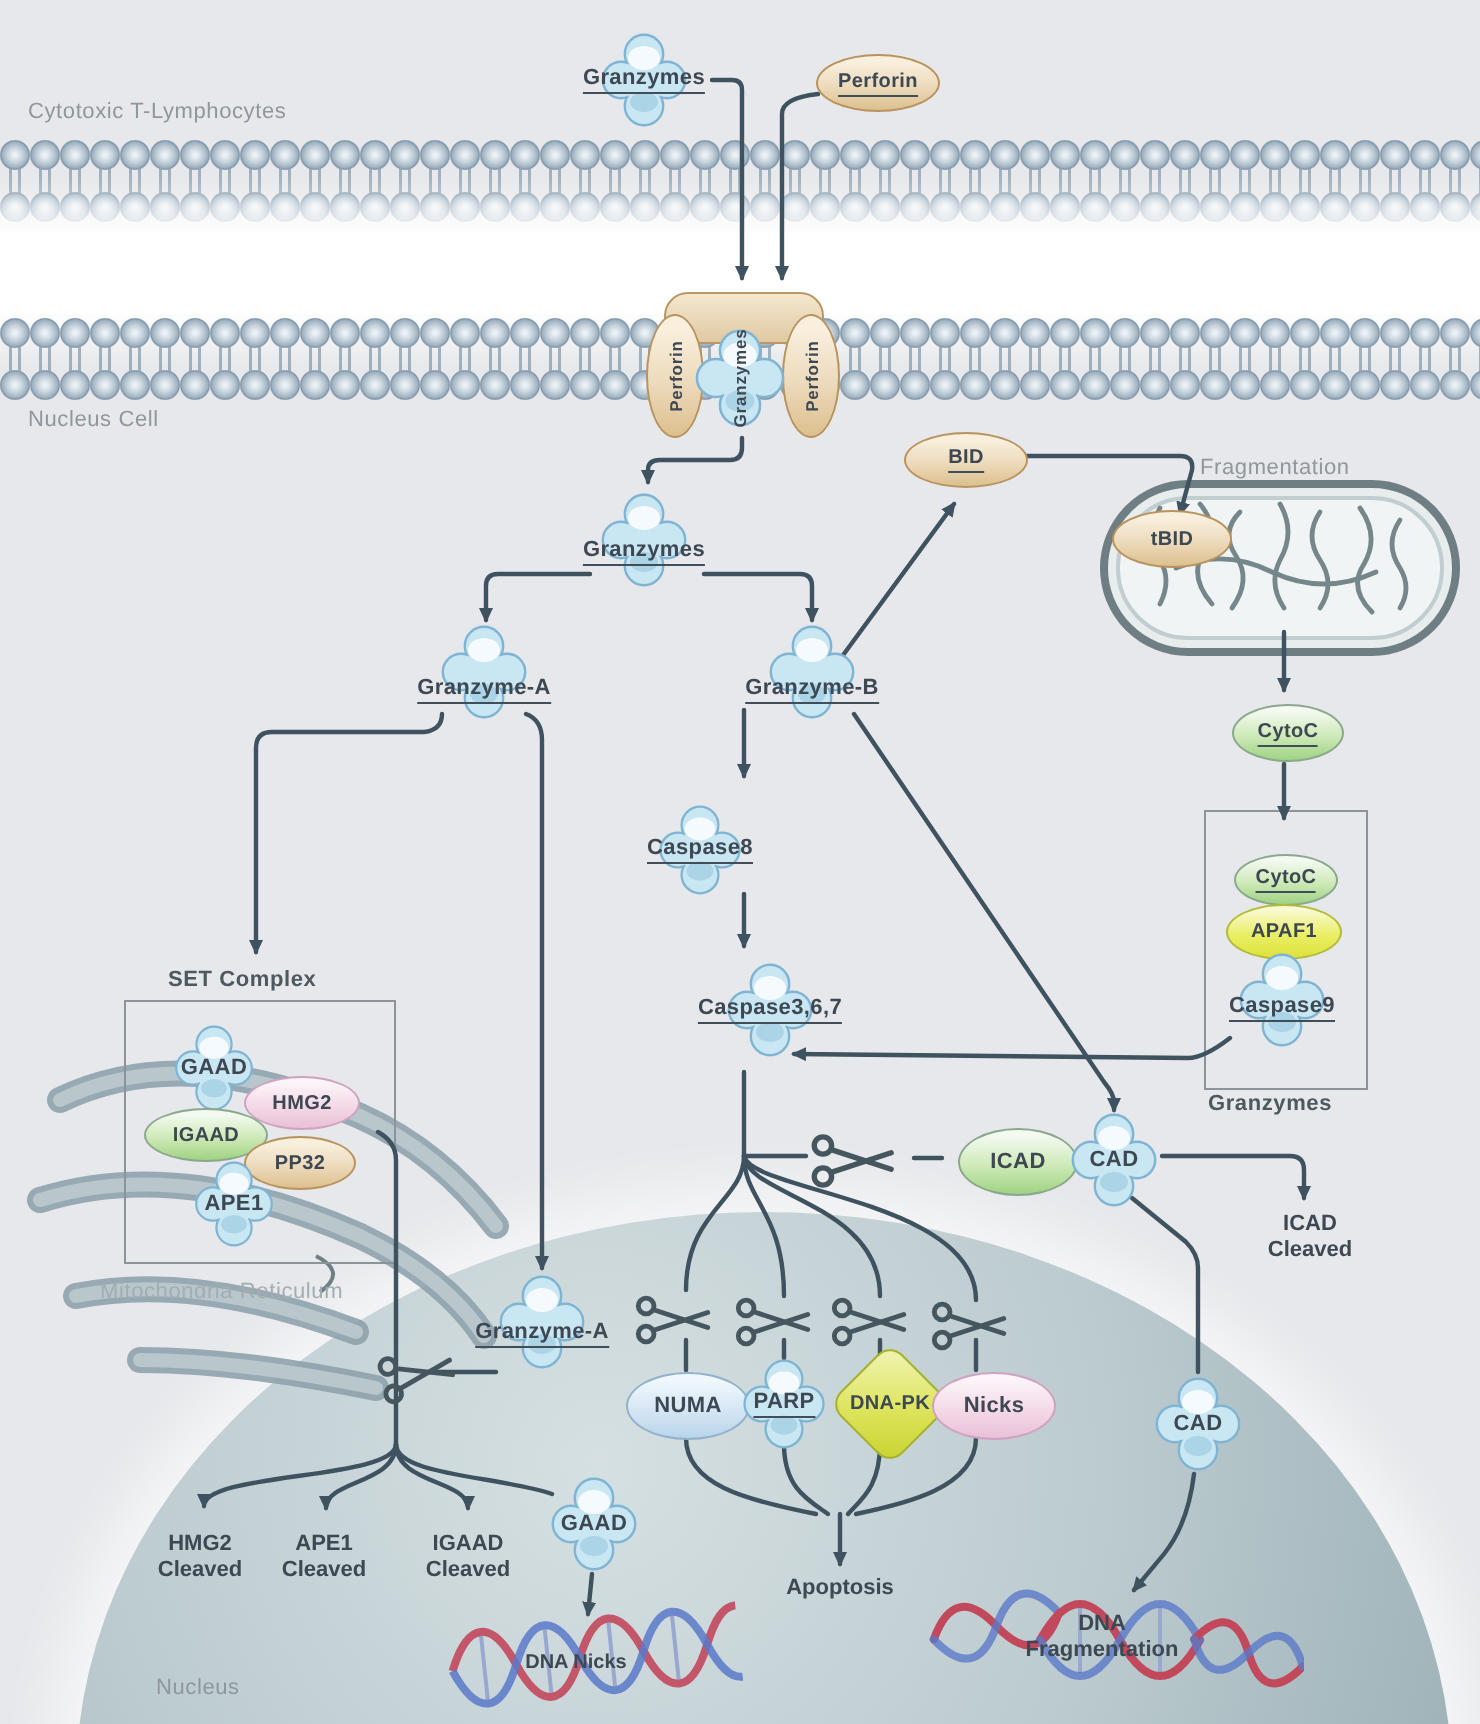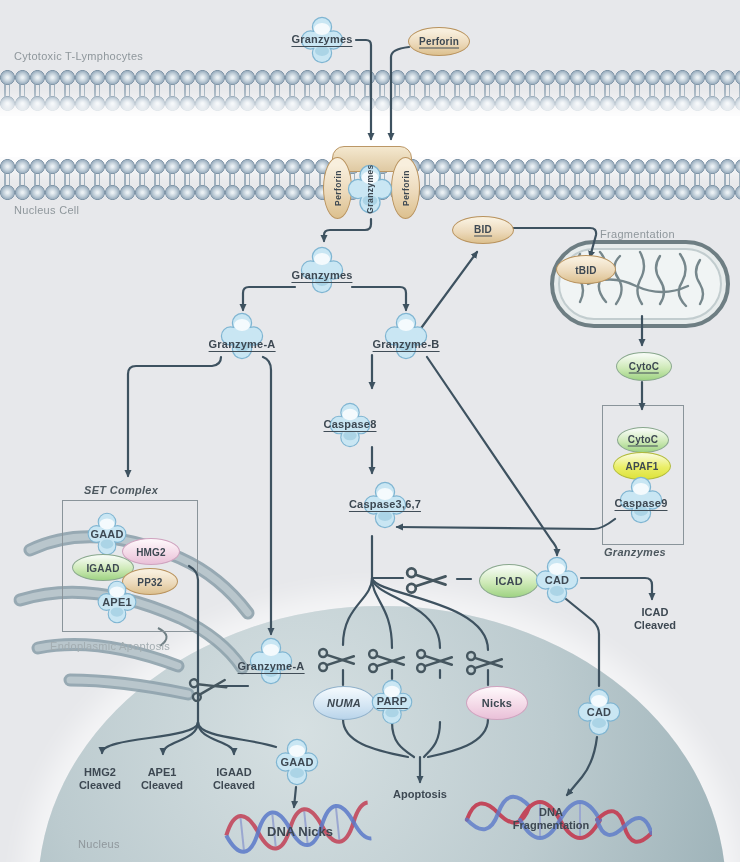--- a/index.html
+++ b/index.html
@@ -15,31 +15,31 @@
   .node>svg{width:100%;height:100%;display:block;}
   .lbl{position:absolute;left:50%;top:50%;transform:translate(-50%,-50%);
        font-weight:bold;font-size:11px;color:#3d4852;white-space:nowrap;letter-spacing:.2px;}
   .u{border-bottom:1.6px solid #414d57;padding-bottom:1px;}
   .sm{font-size:10px;}
   .oval{position:absolute;border-radius:50%;}
   .tan{background:linear-gradient(180deg,#f8efdd 12%,#ecd9ba 58%,#dcc08e 100%);border:1.6px solid #b9935e;}
   .green{background:linear-gradient(180deg,#f4faf2 8%,#cfeab8 55%,#9fd383 100%);border:1.6px solid #8aa88e;}
   .yellow{background:linear-gradient(180deg,#f8fad2 8%,#eaee66 55%,#dde23a 100%);border:1.6px solid #b2bb3a;}
   .pink{background:linear-gradient(180deg,#fdf5f9 8%,#f3d7e6 60%,#e9c0d8 100%);border:1.6px solid #cfa3bf;}
-  .lblue{background:linear-gradient(180deg,#f1f8fd 8%,#d3e5f3 60%,#b9d4ea 100%);border:1.6px solid #92b2cb;font-style:italic;}
+  .lblue{background:linear-gradient(180deg,#f1f8fd 8%,#d3e5f3 60%,#b9d4ea 100%);border:1.6px solid #92b2cb;}
   .rot{position:absolute;left:50%;top:50%;writing-mode:vertical-rl;
        transform:translate(-50%,-50%) rotate(180deg);
        font-size:8.5px;font-weight:bold;color:#3d4852;letter-spacing:.4px;white-space:nowrap;}
   .diamond{position:absolute;inset:4px;transform:rotate(45deg);border-radius:9px;
        background:linear-gradient(135deg,#eef2a8 10%,#dde45c 55%,#c8d22e 100%);border:1.6px solid #a5b32c;}
   .pore-back{position:absolute;border-radius:12px;
        background:linear-gradient(180deg,#f4e8cf,#dfc9a2);border:1.5px solid #bb9766;}
   
   .rlabel{position:absolute;font-size:11px;color:#8f979c;letter-spacing:.3px;white-space:nowrap;}
-  .rlabel.dark{color:#4d585f;font-weight:bold;font-style:italic;}
+  .rlabel.dark{color:#4d585f;font-weight:bold;}
   .outcome{position:absolute;text-align:center;font-weight:bold;font-size:11px;
            color:#3d4852;line-height:13px;white-space:nowrap;}
   .boxframe{position:absolute;border:1.5px solid #8a949a;background:transparent;}
   .nucleus{position:absolute;left:38px;top:606px;width:688px;height:570px;border-radius:50%;
        background:radial-gradient(ellipse at 38% 22%,#d6e0e2 0%,#bccbcf 42%,#9db2b8 76%,#8ea6ad 100%);
        box-shadow:0 0 26px 16px rgba(255,255,255,.55);}
   svg.layer{position:absolute;left:0;top:0;}
 </style>
 </head>
 <body>
@@ -342,48 +342,52 @@
   </div>
   <div class="oval lblue" style="left:313px;top:686px;width:60px;height:32px">
     <span class="lbl">NUMA</span>
   </div>
   <div class="node" style="left:370px;top:679px;width:44px;height:46px">
     <svg viewBox="0 0 44 48">
         <use href="#quat"></use>
       </svg>
     <span class="lbl u">PARP</span>
   </div>
+  <div class="node" style="left:419px;top:676px;width:52px;height:52px">
+    <div class="diamond"></div>
+    <span class="lbl sm">DNA-PK</span>
+  </div>
   <div class="oval pink" style="left:466px;top:686px;width:60px;height:32px">
     <span class="lbl">Nicks</span>
   </div>
 
   <div class="rlabel" style="left:14px;top:50px">Cytotoxic T-Lymphocytes</div>
   <div class="rlabel" style="left:14px;top:204px">Nucleus Cell</div>
   <div class="rlabel" style="left:600px;top:228px">Fragmentation</div>
   <div class="rlabel dark" style="left:84px;top:484px">SET Complex</div>
-  <div class="rlabel" style="left:50px;top:640px;color:#a3adb1">Endoplasmic Apoptosis</div>
+  <div class="rlabel" style="left:50px;top:640px;color:#a3adb1">Mitochondria Reticulum</div>
   <div class="rlabel dark" style="left:604px;top:546px">Granzymes</div>
   <div class="rlabel" style="left:78px;top:838px">Nucleus</div>
 
   <div class="outcome" style="left:64px;top:766px;width:72px">
     <span>HMG2</span><br>
     <span>Cleaved</span>
   </div>
   <div class="outcome" style="left:126px;top:766px;width:72px">
     <span>APE1</span><br>
     <span>Cleaved</span>
   </div>
   <div class="outcome" style="left:198px;top:766px;width:72px">
     <span>IGAAD</span><br>
     <span>Cleaved</span>
   </div>
   <div class="outcome" style="left:619px;top:606px;width:72px">
     <span>ICAD</span><br>
     <span>Cleaved</span>
   </div>
   <div class="outcome" style="left:378px;top:788px;width:84px">Apoptosis</div>
-  <div class="outcome" style="left:264px;top:825px;width:72px;font-size:13px">DNA Nicks</div>
+  <div class="outcome" style="left:252px;top:825px;width:72px;font-size:10px">DNA Nicks</div>
   <div class="outcome" style="left:503px;top:806px;width:96px">
     <span>DNA</span><br>
     <span>Fragmentation</span>
   </div>
 
 </div>
 
 </body></html>

